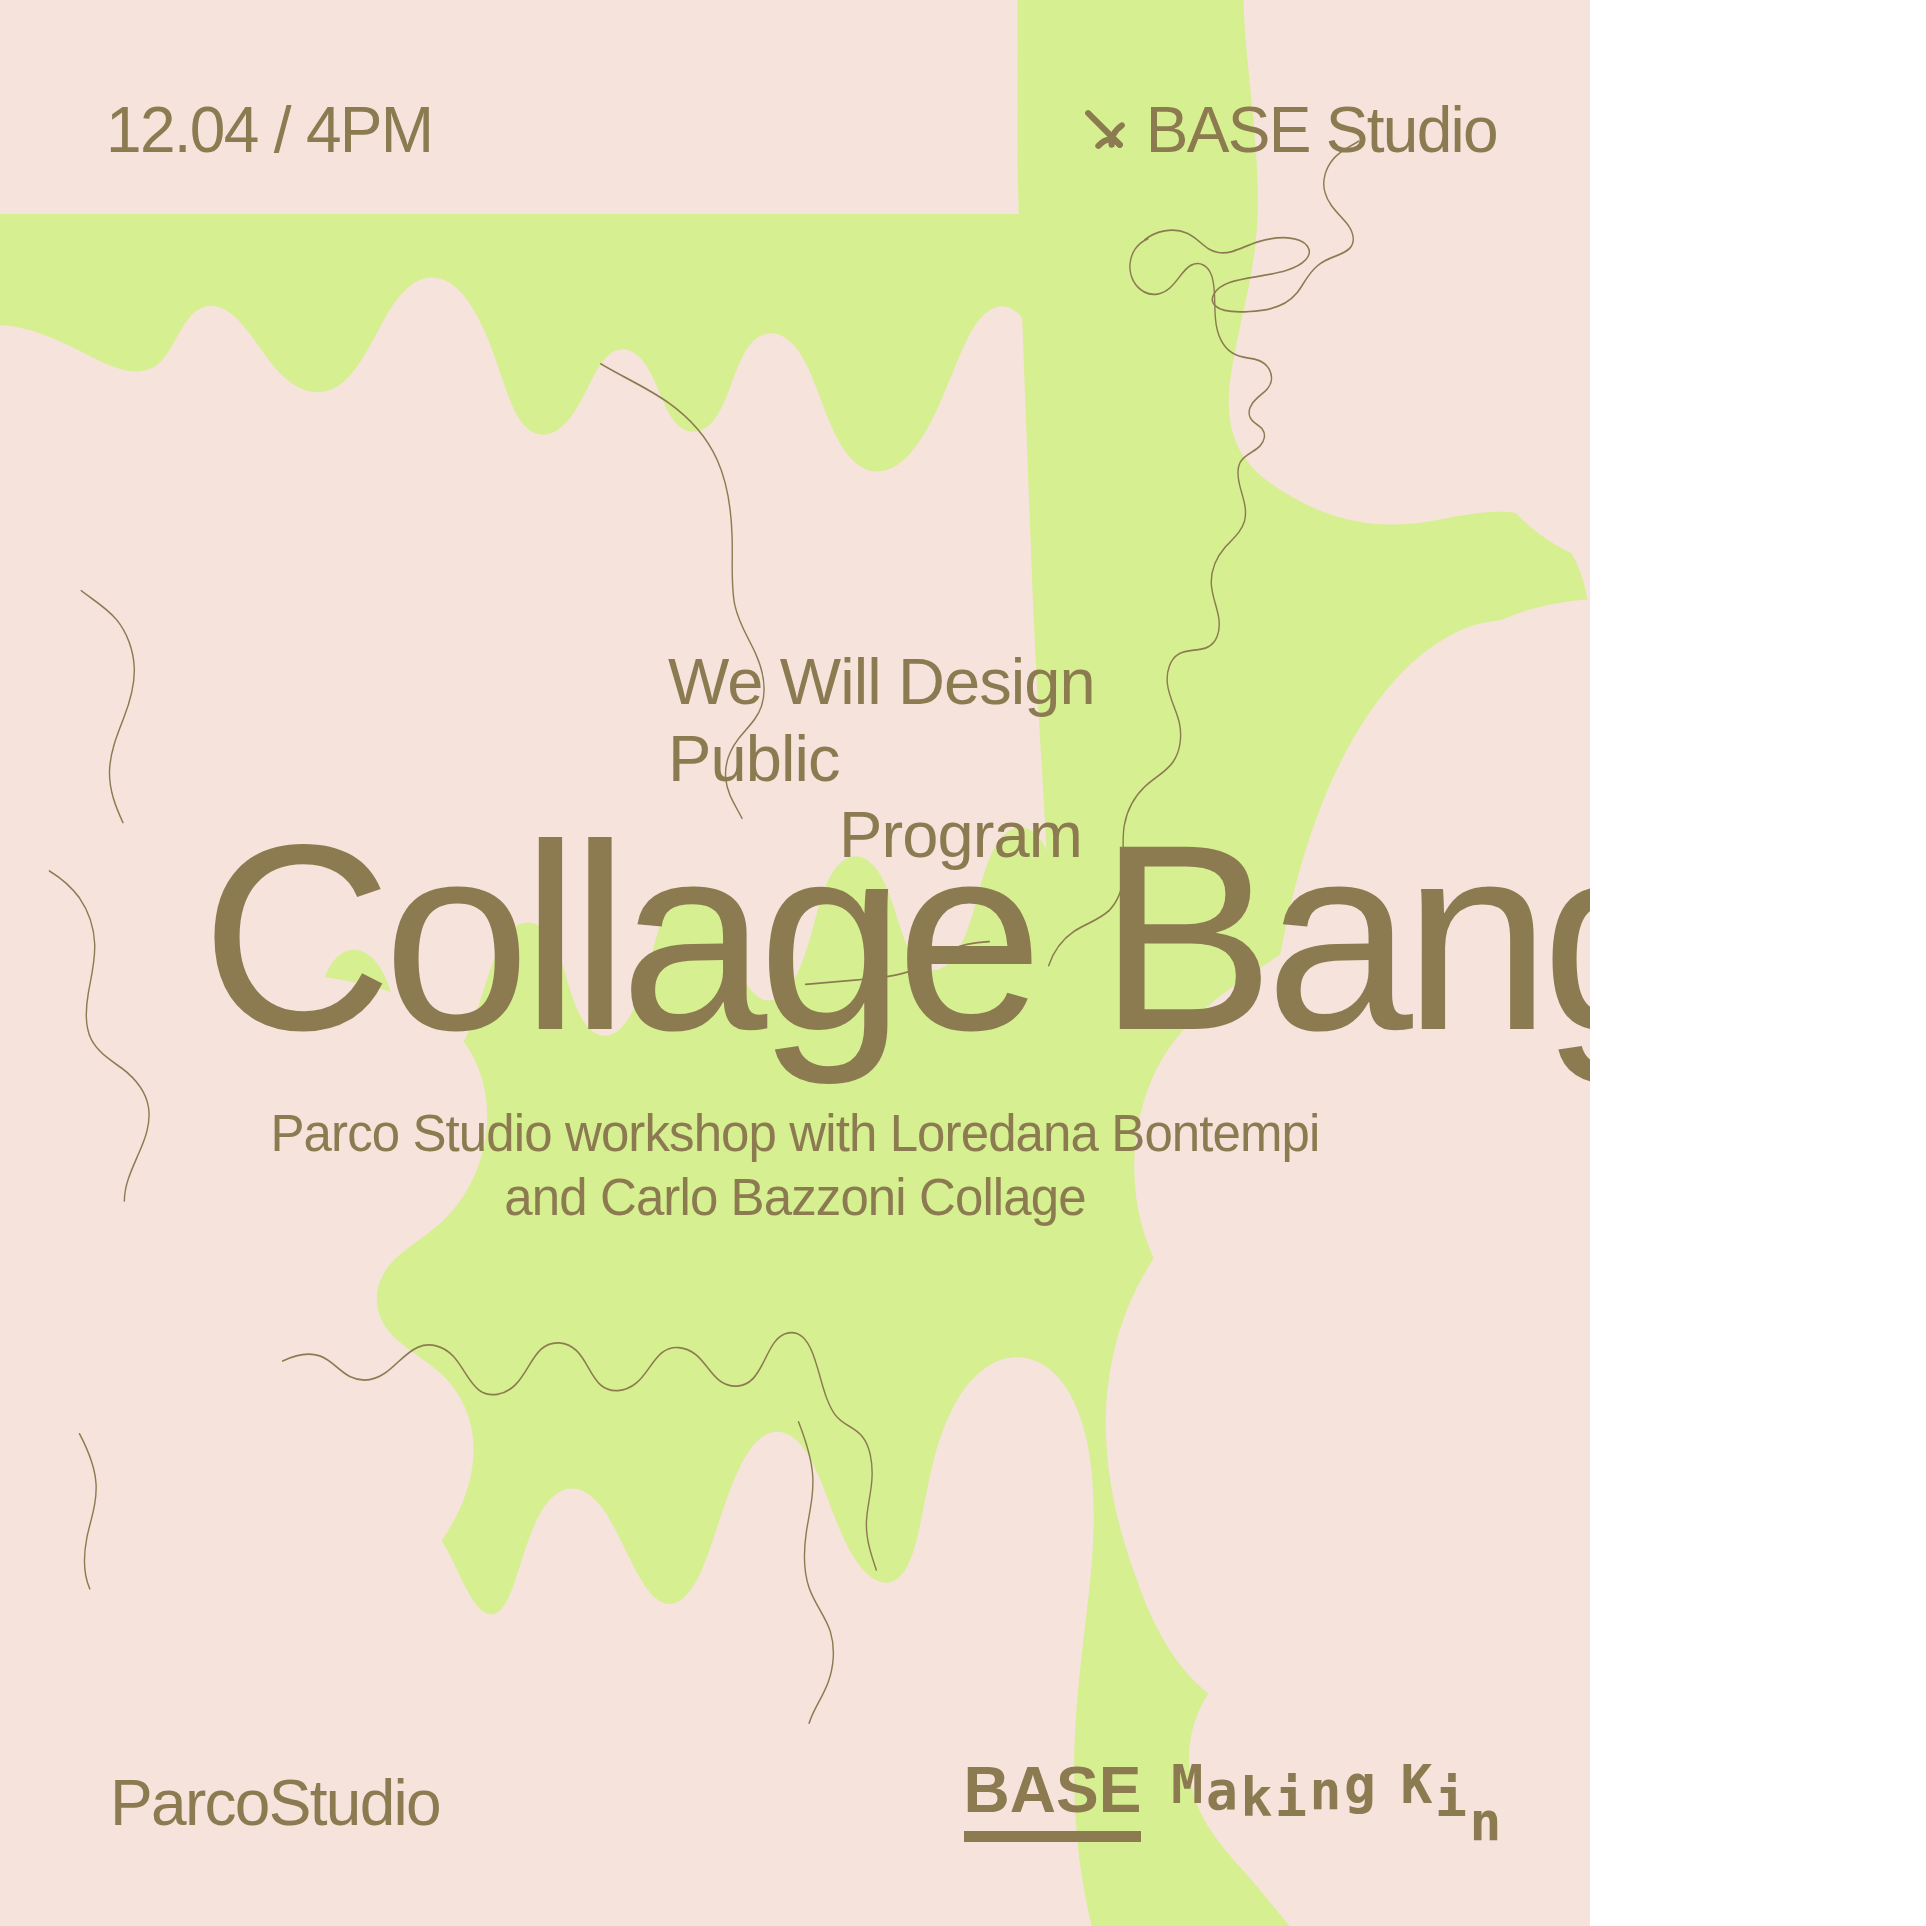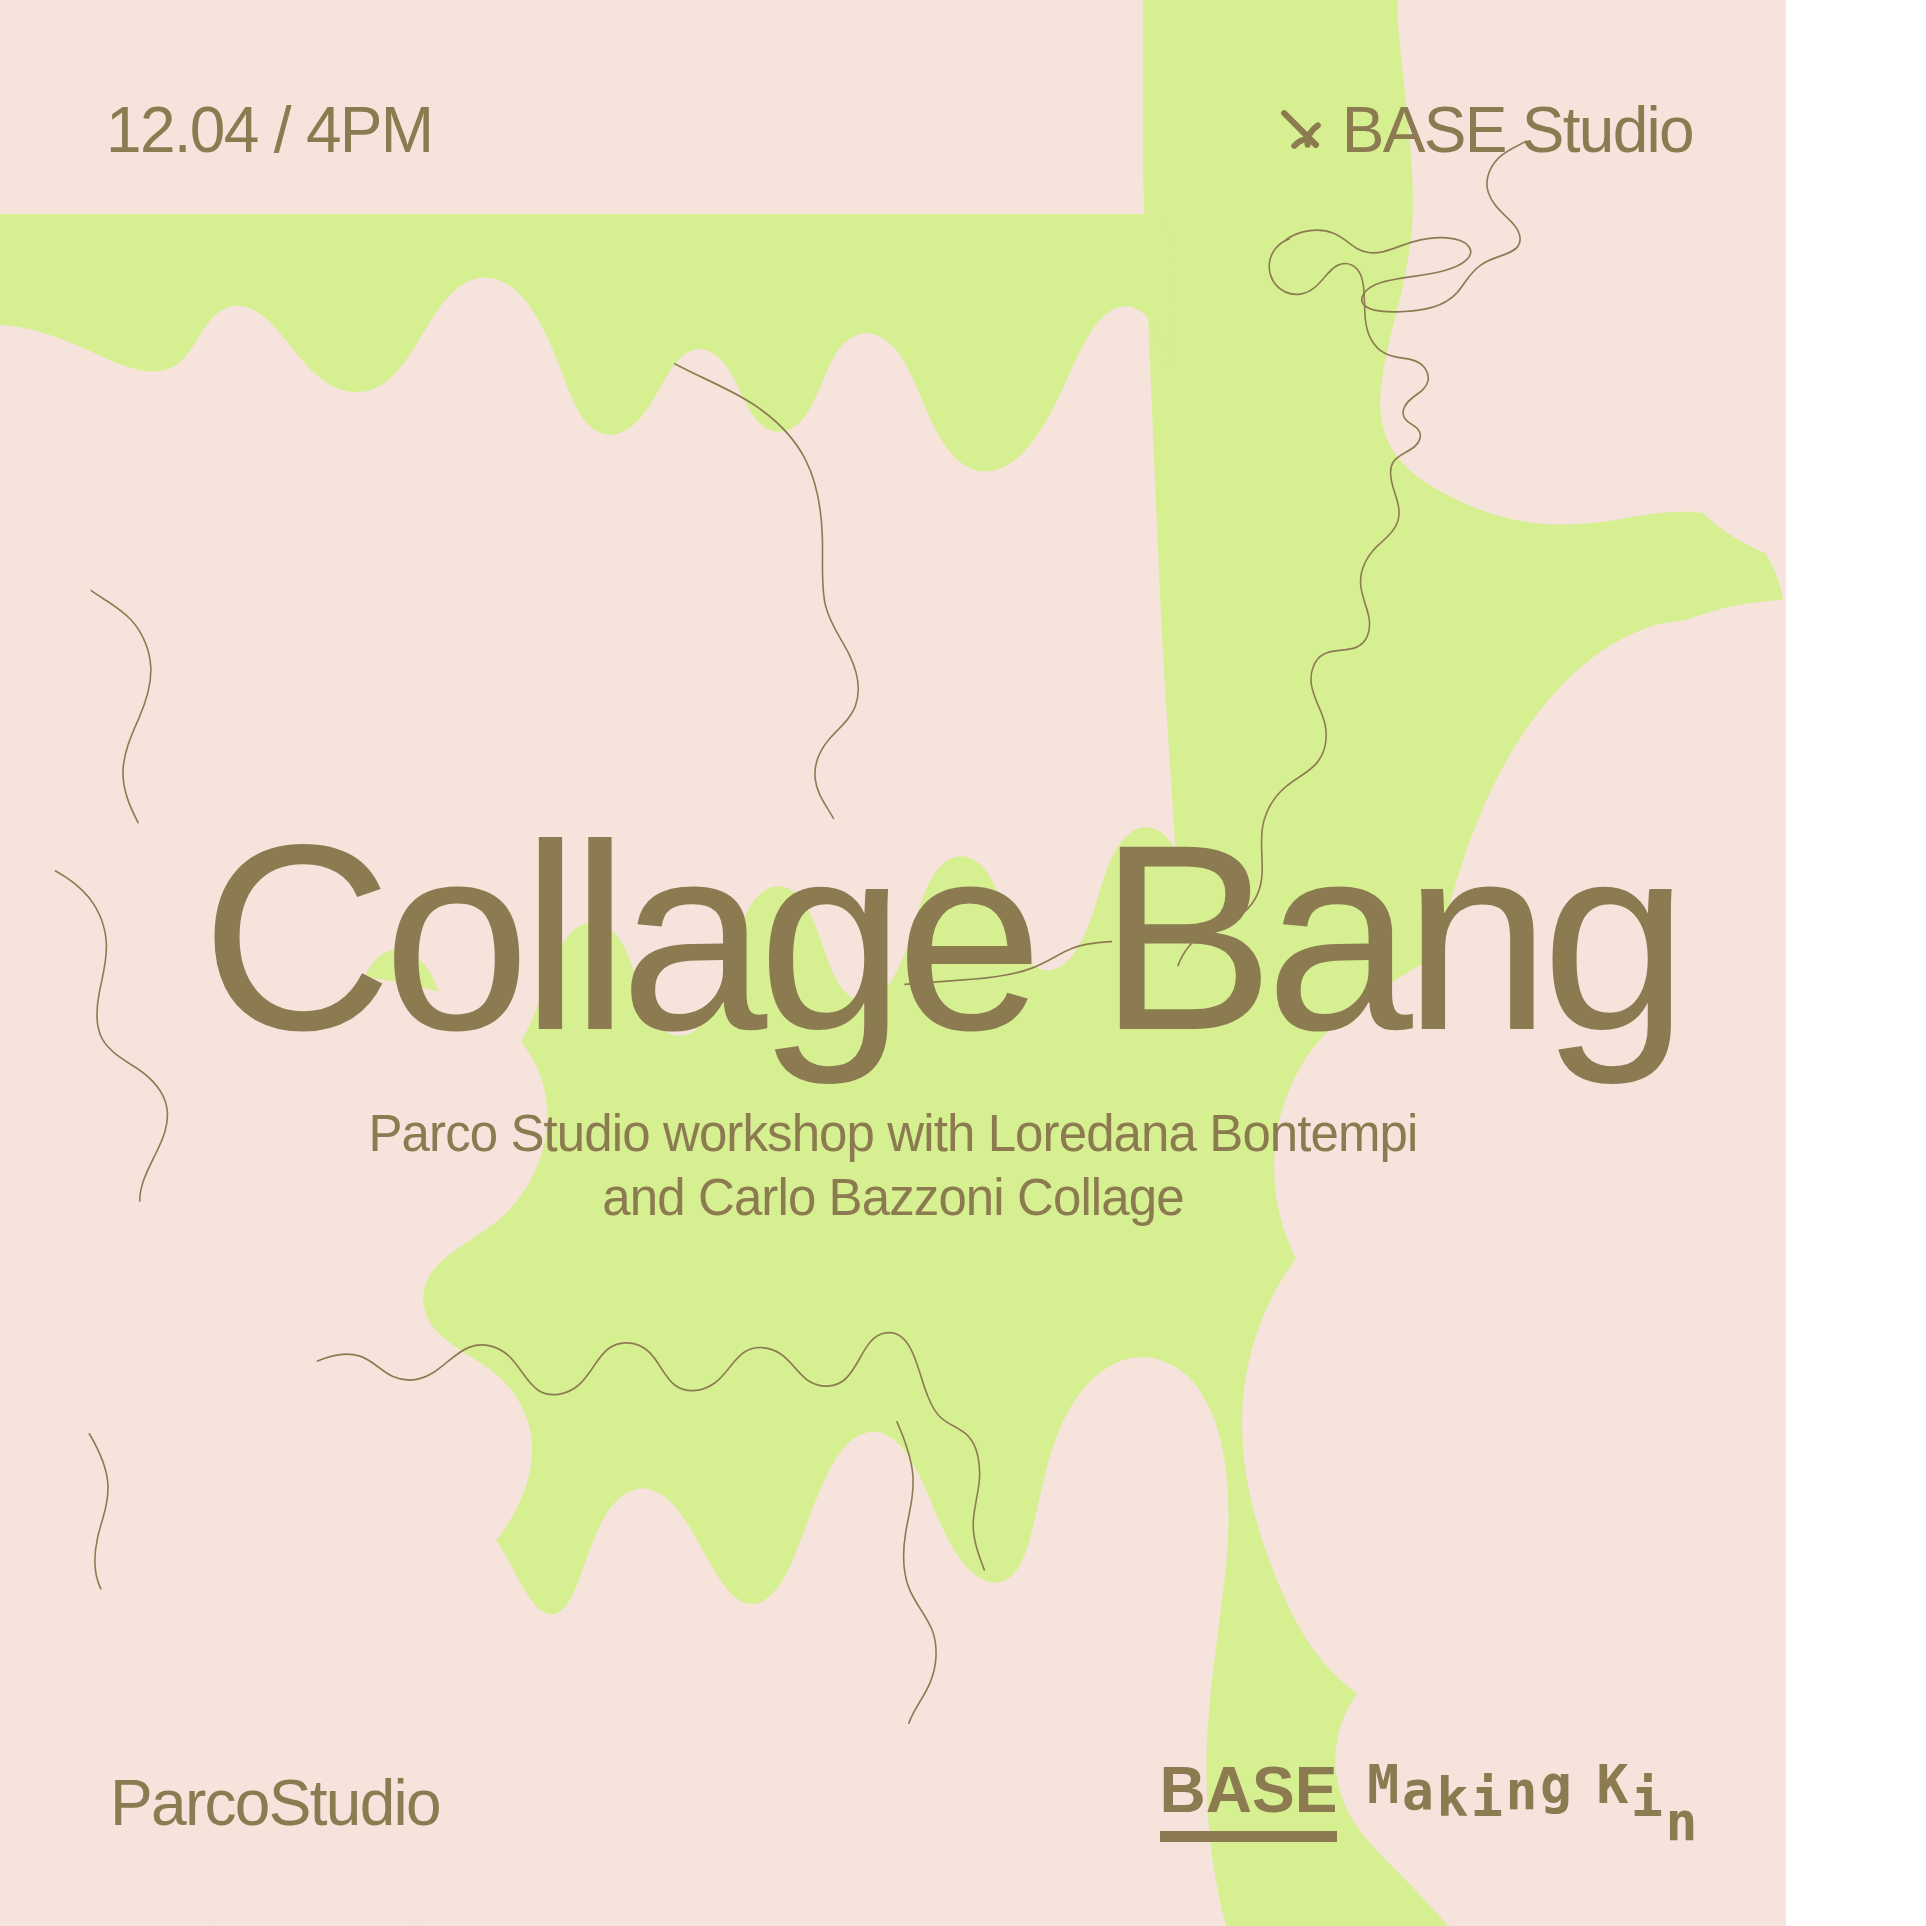--- a/index.html
+++ b/index.html
@@ -1,18 +1,18 @@
 <!DOCTYPE html>
 <html style="font-size:6.8px"><head>
 <meta charset="utf-8">
 <style>
   html,body{margin:0;padding:0;background:#ffffff;}
   #poster{
     position:relative;
-    width:1786px;height:1926px;
+    width:1590px;height:1926px;
     overflow:hidden;
     background:#fef9c3;
     font-family:"Liberation Sans", sans-serif;
     -webkit-font-smoothing:antialiased;
   }
   #artboard{position:absolute;inset:0;}
   #artboard svg{display:block;width:100%;height:100%;}
 
   .txt{position:absolute;color:#8C7B51;white-space:pre;}
 
@@ -403,20 +403,25 @@
     <svg id="venue-arrow" viewBox="0 0 100 100">
       <g fill="none" stroke="#8C7B51" stroke-width="12" stroke-linecap="round" stroke-linejoin="round">
         <line x1="16" y1="16" x2="78" y2="78"></line>
         <path d="M 82 40 C 66 52 60 64 62 78"></path>
         <path d="M 36 80 C 50 66 64 62 78 78"></path>
       </g>
     </svg>
     <div id="venue-label">BASE Studio</div>
   </div>
 
+  <div id="eyebrow">
+    <span class="l1">We Will Design</span>
+    <span class="l2">Public</span>
+    <span class="l3">Program</span>
+  </div>
 
   <div class="txt" id="headline">Collage Bang</div>
 
   <div id="credits">
     <span>Parco Studio workshop with Loredana Bontempi</span>
     <span>and Carlo Bazzoni Collage</span>
   </div>
 
   <div class="txt" id="footer-studio">ParcoStudio</div>
 

